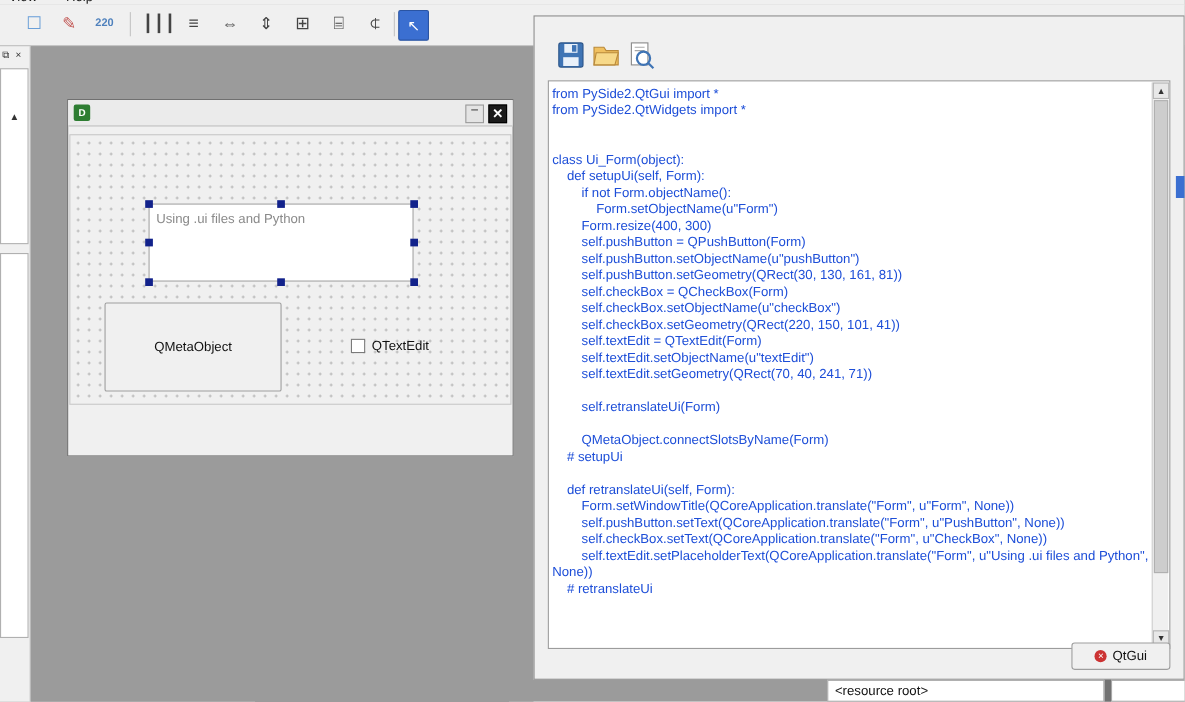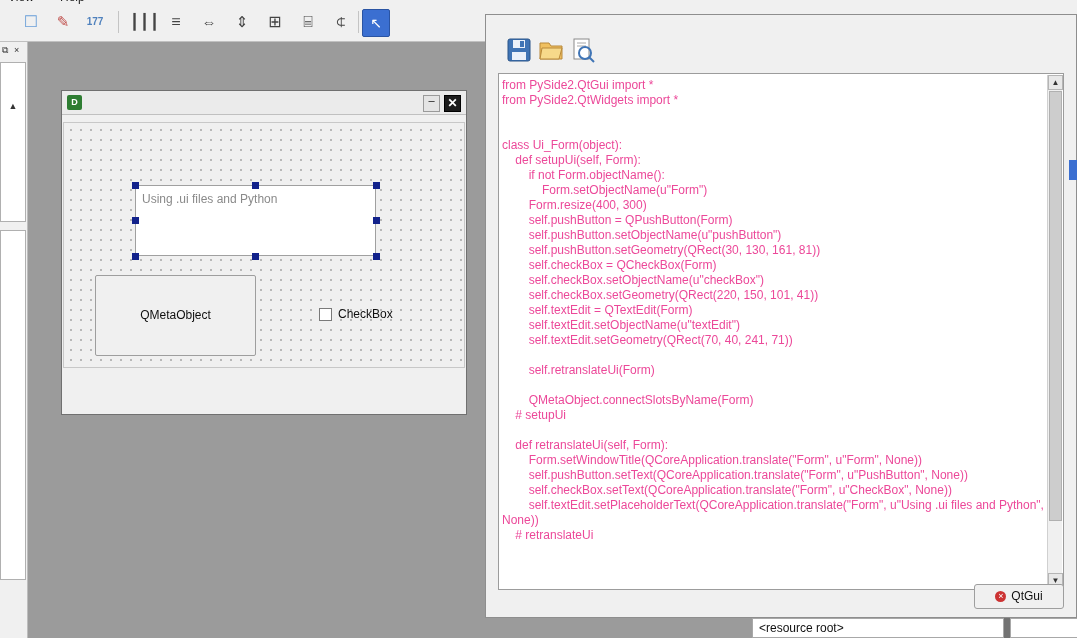--- a/index.html
+++ b/index.html
@@ -273,21 +273,21 @@
     box-sizing: border-box;
     overflow: hidden;
   }
   .code-text {
     position: absolute;
     left: 3px; top: 4px;
     width: 545px;
     font-family: "Liberation Sans", sans-serif;
     font-size: 12px;
     line-height: 15px;
-    color: #ec4899;
+    color: #1d4ed8;
     white-space: pre-wrap;
     word-wrap: break-word;
   }
   .code-scroll {
     position: absolute;
     right: 1px; top: 1px;
     width: 15px; height: 513px;
     background: #f0f0f0;
     border-left: 1px solid #d0d0d0;
     box-sizing: border-box;
@@ -373,21 +373,21 @@
 <div id="designer-root">
 
   <div class="menu-strip">
     <span class="menu-text">View</span>
     <span class="menu-text" style="left:60px;">Help</span>
   </div>
 
   <div class="toolbar">
     <div class="tool-btn" style="left:18px;color:#6a9fd8;font-size:16px;text-align:center;line-height:26px;">☐</div>
     <div class="tool-btn" style="left:50px;color:#c0504d;font-size:15px;text-align:center;line-height:26px;">✎</div>
-    <div class="tool-btn" style="left:82px;color:#4f81bd;font-size:10px;font-weight:bold;text-align:center;line-height:26px;">177</div>
+    <div class="tool-btn" style="left:82px;color:#4f81bd;font-size:10px;font-weight:bold;text-align:center;line-height:26px;">220</div>
     <div class="tool-sep" style="left:118px;"></div>
     <div class="tool-btn" style="left:130px;color:#444;font-size:15px;text-align:center;line-height:26px;letter-spacing:1px;">┃┃┃</div>
     <div class="tool-btn" style="left:163px;color:#444;font-size:16px;text-align:center;line-height:26px;">≡</div>
     <div class="tool-btn" style="left:196px;color:#444;font-size:15px;text-align:center;line-height:26px;">⇔</div>
     <div class="tool-btn" style="left:229px;color:#444;font-size:15px;text-align:center;line-height:26px;">⇕</div>
     <div class="tool-btn" style="left:262px;color:#444;font-size:16px;text-align:center;line-height:26px;">⊞</div>
     <div class="tool-btn" style="left:295px;color:#444;font-size:16px;text-align:center;line-height:26px;">⌸</div>
     <div class="tool-btn" style="left:328px;color:#444;font-size:15px;text-align:center;line-height:26px;">⍧</div>
     <div class="tool-sep" style="left:358px;"></div>
     <div class="tool-btn" style="left:362px;color:#ffffff;background:#3b6fd1;font-size:14px;text-align:center;line-height:26px;border:1px solid #2a54a3;">↖</div>
@@ -423,21 +423,21 @@
         <div class="handle" style="left:68px;top:94px;"></div>
         <div class="handle" style="left:309px;top:94px;"></div>
         <div class="handle" style="left:68px;top:130px;"></div>
         <div class="handle" style="left:188px;top:130px;"></div>
         <div class="handle" style="left:309px;top:130px;"></div>
 
         <div class="w-pushbutton">QMetaObject</div>
 
         <div class="w-checkbox">
           <div class="box"></div>
-          <div class="lbl">CheckBox</div>
+          <div class="lbl">QTextEdit</div>
         </div>
 
       </div>
     </div>
 
   </div>
 
   <div class="code-dialog">
 
     <div class="code-toolbar">

